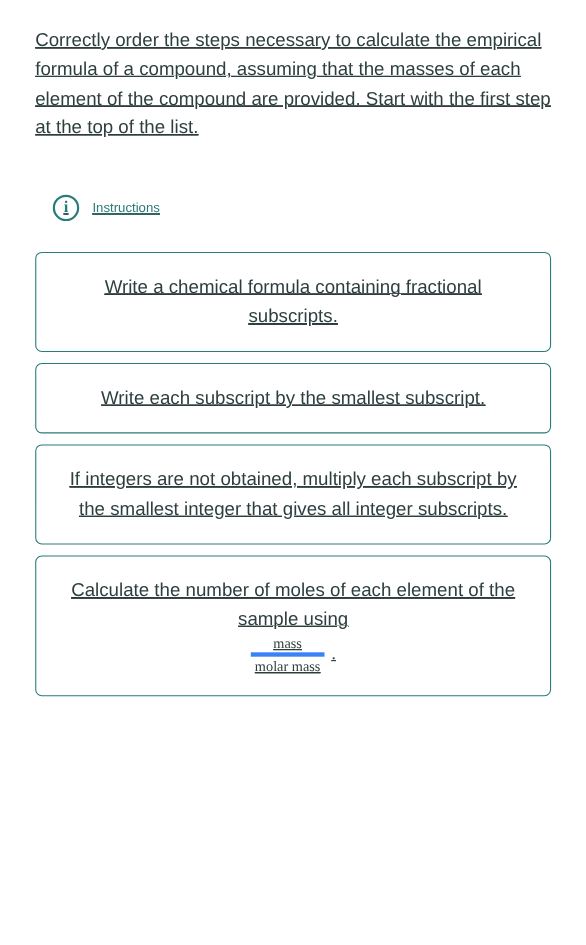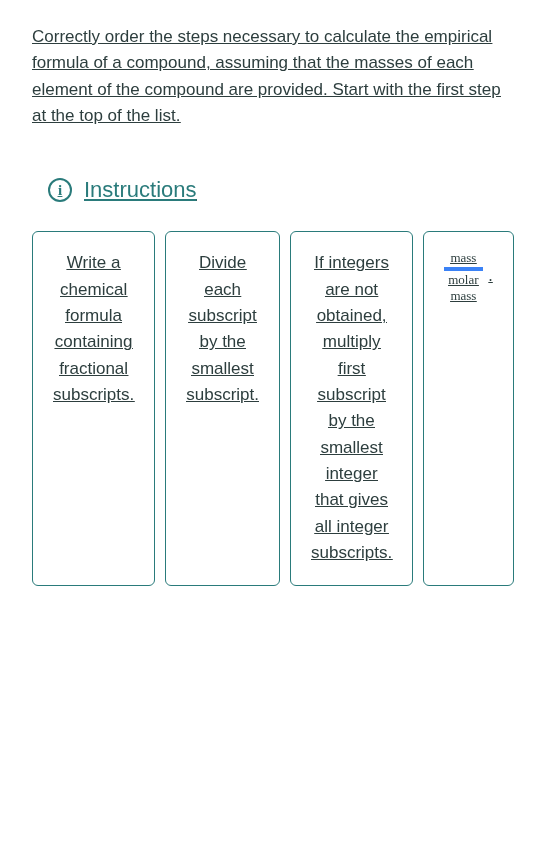--- a/index.html
+++ b/index.html
@@ -39,26 +39,26 @@
       flex-shrink: 0;
     }
     .info-icon-inner {
       font-family: serif;
       font-weight: bold;
       font-size: 15px;
       color: #2a7b7b;
       line-height: 1;
     }
     .instructions-label {
-      font-size: 22px;
+      font-size: 12px;
       color: #2a7b7b;
     }
     .items-container {
       display: flex;
-      flex-direction: row;
+      flex-direction: column;
       gap: 10px;
     }
     .orderable-item {
       border: 1px solid #2a7b7b;
       border-radius: 6px;
       padding: 18px 20px;
       font-size: 17px;
       line-height: 1.55;
       text-align: center;
       color: #2d3e3e;
@@ -103,28 +103,29 @@
 </div>
 
 <div class="items-container">
 
   <div class="orderable-item">
     <span>Write a chemical formula containing fractional subscripts.</span>
   </div>
 
 
   <div class="orderable-item">
-    <span>Divide each subscript by the smallest subscript.</span>
+    <span>Write each subscript by the smallest subscript.</span>
   </div>
 
   <div class="orderable-item">
-    <span>If integers are not obtained, multiply first subscript by the smallest integer that gives all integer subscripts.</span>
+    <span>If integers are not obtained, multiply each subscript by the smallest integer that gives all integer subscripts.</span>
   </div>
 
   <div class="orderable-item">
+    <div>Calculate the number of moles of each element of the sample using</div>
     <div class="fraction-wrap">
       <span class="fraction">
         <span class="num">mass</span>
         <span class="den">molar mass</span>
       </span>
       <span class="period">.</span>
     </div>
   </div>
 
 </div>

